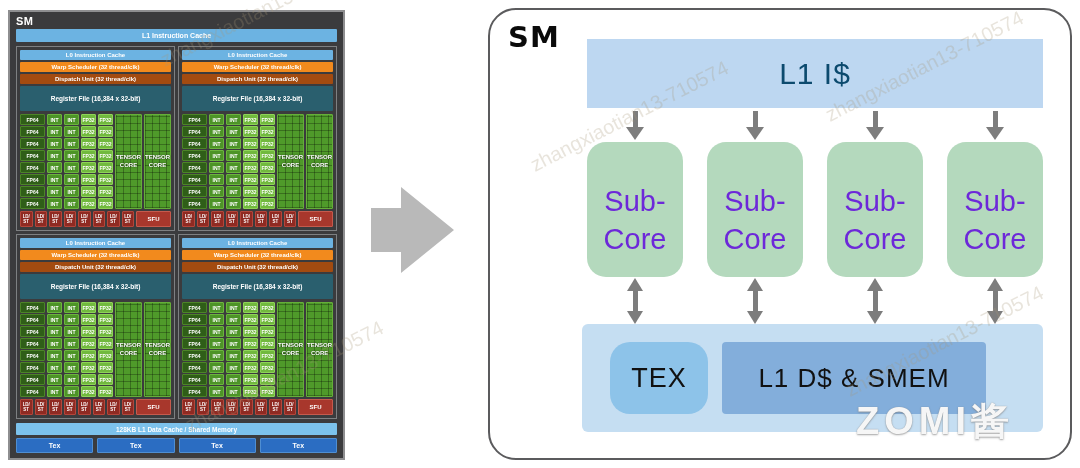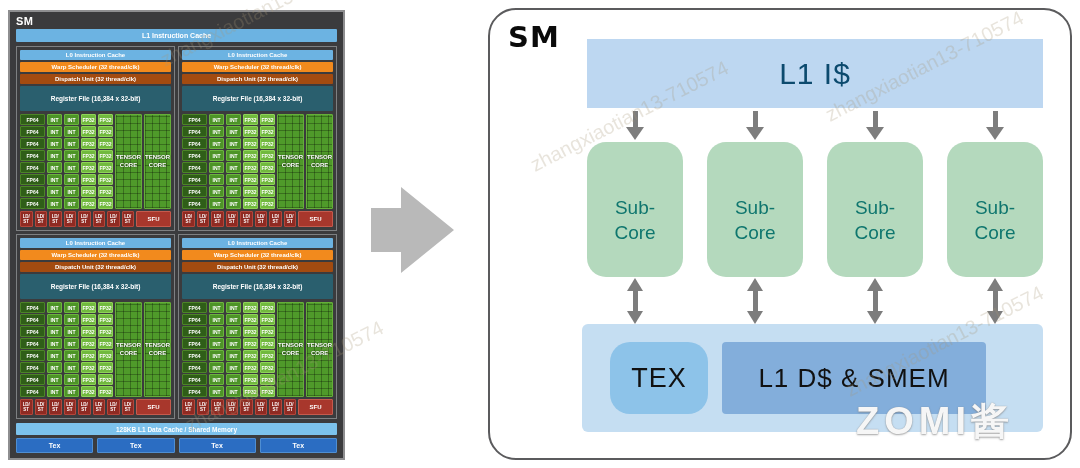--- a/index.html
+++ b/index.html
@@ -60,21 +60,21 @@
   .l1i-bar{position:absolute;left:97px;top:29px;width:456px;height:69px;background:var(--l1bar_blue);
            display:flex;align-items:center;justify-content:center;font-size:30px;color:#0c4a6e;letter-spacing:1px;}
   .arrow-strip{position:absolute;left:97px;width:456px;display:flex;gap:24px;}
   .arrow-strip .slot{flex:1;display:flex;align-items:center;justify-content:center;}
   .down-arrows{top:100px;height:31px;}
   .darrow{display:flex;flex-direction:column;align-items:center;}
   .darrow .shaft{width:5px;height:16px;background:var(--arrow_gray);}
   .darrow .head{width:0;height:0;border-left:9px solid transparent;border-right:9px solid transparent;border-top:13px solid var(--arrow_gray);}
   .subcores{position:absolute;left:97px;top:132px;width:456px;height:135px;display:flex;gap:24px;}
   .subcore{flex:1;background:var(--subcore_green);border-radius:19px;display:flex;align-items:center;justify-content:center;}
-  .subcore span{display:block;width:64px;text-align:center;font-size:19px;line-height:1.3;color:#0f766e;margin-top:22px;}
+  .subcore span{display:block;width:64px;text-align:center;font-size:29px;line-height:1.3;color:#6d28d9;margin-top:22px;}
   .bi-arrows{top:268px;height:46px;}
   .biarrow{display:flex;flex-direction:column;align-items:center;}
   .biarrow .head-up{width:0;height:0;border-left:8px solid transparent;border-right:8px solid transparent;border-bottom:13px solid var(--arrow_gray);}
   .biarrow .shaft{width:5px;height:20px;background:var(--arrow_gray);}
   .biarrow .head-down{width:0;height:0;border-left:8px solid transparent;border-right:8px solid transparent;border-top:13px solid var(--arrow_gray);}
   .bottom-bar{position:absolute;left:92px;top:314px;width:461px;height:108px;background:var(--bottombar_blue);border-radius:6px;}
   .tex-big{position:absolute;left:28px;top:18px;width:98px;height:72px;background:var(--texbox_blue);
            border-radius:20px;display:flex;align-items:center;justify-content:center;font-size:27px;color:#111;letter-spacing:1px;}
   .dmem-box{position:absolute;left:140px;top:18px;width:264px;height:72px;background:var(--dmem_blue);
             border-radius:4px;display:flex;align-items:center;justify-content:center;font-size:26px;color:#111;letter-spacing:1px;}

